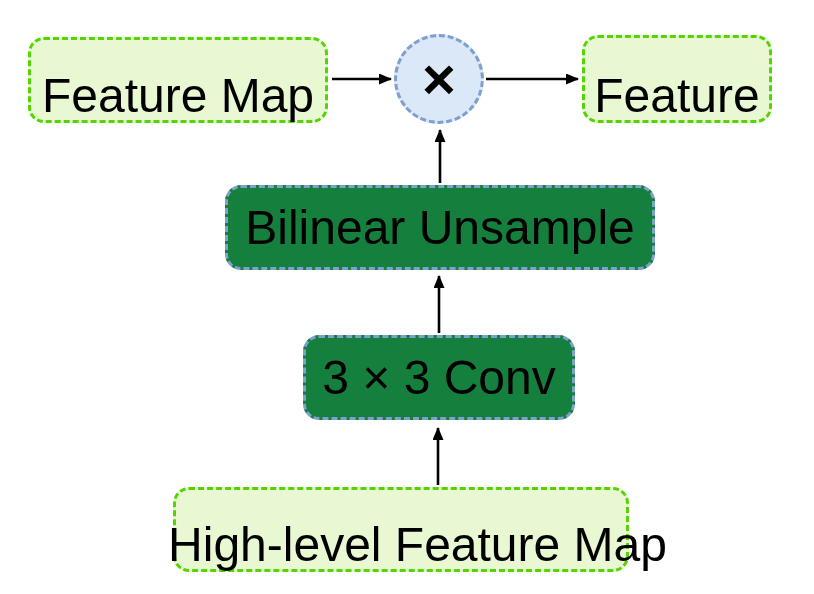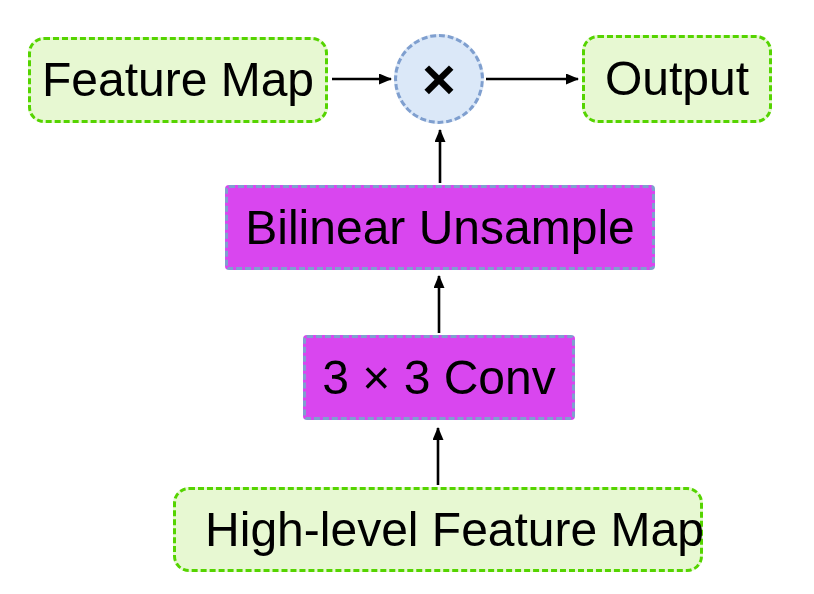--- a/index.html
+++ b/index.html
@@ -24,39 +24,40 @@
     text-align: center;
     color: #000000;
     font-size: 48px;
     line-height: 1;
     white-space: nowrap;
   }
   .node.green {
     background: #e7f8d2;
     border: 3px dashed #55d400;
     border-radius: 16px;
+    align-items: flex-end;
   }
   .node.blue {
-    background: #d946ef;
+    background: #15803d;
     border: 3px dashed #7f9fcf;
-    border-radius: 4px;
+    border-radius: 16px;
   }
   .node.circle {
     background: #dbe8f8;
     border: 3px dashed #7f9fcf;
     border-radius: 50%;
     font-size: 58px;
     font-weight: 700;
   }
   #node-feature-map      { left: 28px;  top: 37px;  width: 300px; height: 86px; }
   #node-multiply         { left: 394px; top: 34px;  width: 90px;  height: 90px; }
   #node-output           { left: 582px; top: 35px;  width: 190px; height: 88px; }
   #node-bilinear         { left: 225px; top: 185px; width: 430px; height: 85px; }
   #node-conv             { left: 303px; top: 335px; width: 272px; height: 85px; justify-content: center; }
-  #node-high-level       { left: 173px; top: 487px; width: 530px; height: 85px; padding-left: 33px; }
+  #node-high-level       { left: 173px; top: 487px; width: 456px; height: 85px; padding-left: 33px; }
   .edges-layer {
     position: absolute;
     left: 0;
     top: 0;
     width: 814px;
     height: 594px;
     pointer-events: none;
   }
   .edge {
     stroke: #000000;
@@ -84,21 +85,21 @@
 
   <div class="node green" id="node-feature-map">
     <span>Feature Map</span>
   </div>
 
   <div class="node circle" id="node-multiply">
     <span>×</span>
   </div>
 
   <div class="node green" id="node-output">
-    <span>Output</span>
+    <span>Feature</span>
   </div>
 
   <div class="node blue" id="node-bilinear">
     <span>Bilinear Unsample</span>
   </div>
 
   <div class="node blue" id="node-conv">
     <span>3 × 3 Conv</span>
   </div>
 

